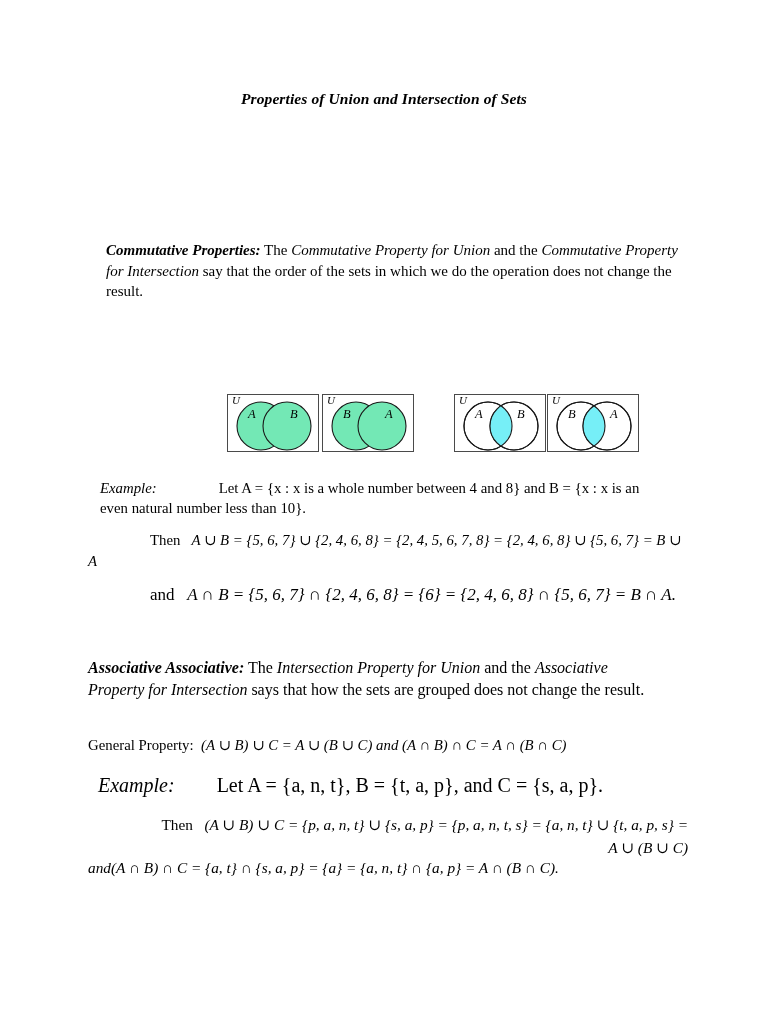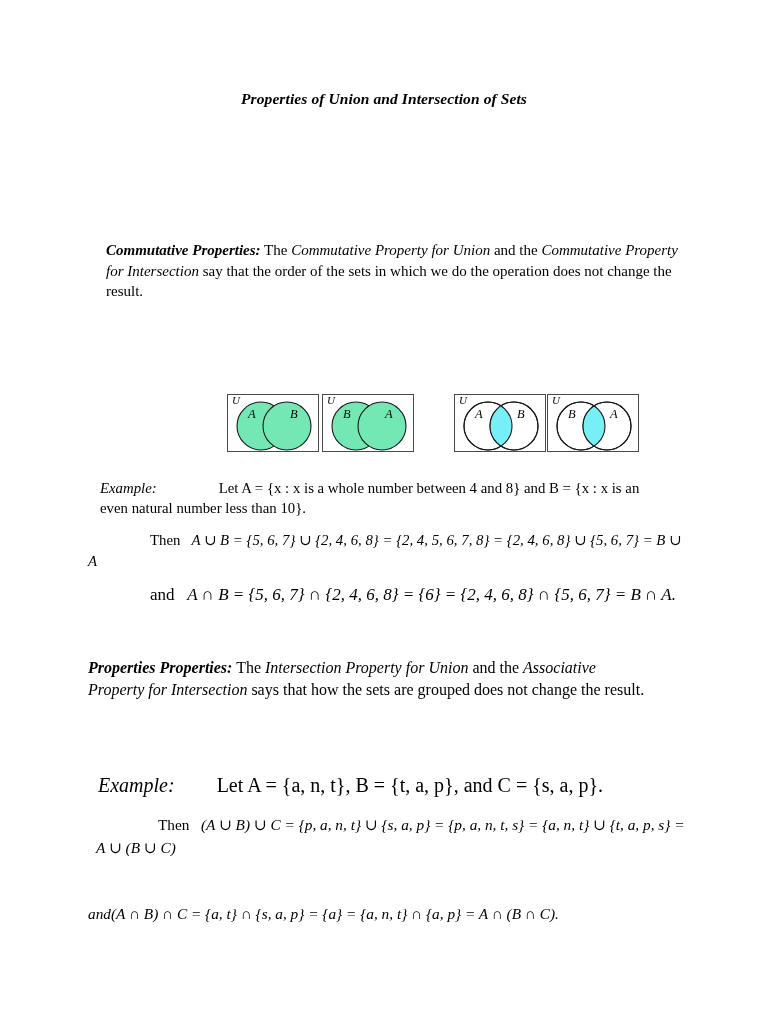--- a/index.html
+++ b/index.html
@@ -96,29 +96,30 @@
     width: 600px;
     font-size: 14.8px;
   }
   .example2 {
     left: 98px;
     top: 775px;
     width: 560px;
     font-size: 20px;
   }
   .then2 {
-    left: 96px;
+    left: 88px;
     top: 813px;
     width: 600px;
     font-size: 15.3px;
     line-height: 23px;
+    text-align: right;
   }
   .and2 {
     left: 88px;
-    top: 904px;
+    top: 858px;
     width: 600px;
     font-size: 15.3px;
   }
 
   .indent-then { display: inline-block; width: 62px; }
   .indent-and  { display: inline-block; width: 42px; }
   .gap-and     { display: inline-block; width: 74px; }
   .gap-and2    { display: inline-block; width: 72px; }
 
   b.lead { font-weight: bold; font-style: italic; }
@@ -238,22 +239,23 @@
     </div>
 
   </div>
 
   <div class="block example1"><i class="em">Example:</i><span class="indent-then"></span><span>Let A = {x : x is a whole number between 4 and 8} and B = {x : x is an even natural number less than 10}.</span></div>
 
   <div class="block then1"><span class="indent-then"></span><span>Then</span><span>&nbsp;&nbsp;&nbsp;</span><i class="var">A ∪ B = {5, 6, 7} ∪ {2, 4, 6, 8} = {2, 4, 5, 6, 7, 8} = {2, 4, 6, 8} ∪ {5, 6, 7} = B ∪ A</i></div>
 
   <div class="block and1"><span class="indent-then"></span><span>and</span><span>&nbsp;&nbsp;&nbsp;</span><i class="var">A ∩ B = {5, 6, 7} ∩ {2, 4, 6, 8} = {6} = {2, 4, 6, 8} ∩ {5, 6, 7} = B ∩ A.</i></div>
 
-  <div class="block associative-para"><b class="lead">Properties Properties:</b><span> The </span><i class="em">Intersection Property for Union</i><span> and the </span><i class="em">Associative Property for Intersection</i><span> says that how the sets are grouped does not change the result.</span></div>
-
+  <div class="block associative-para"><b class="lead">Associative Associative:</b><span> The </span><i class="em">Intersection Property for Union</i><span> and the </span><i class="em">Associative Property for Intersection</i><span> says that how the sets are grouped does not change the result.</span></div>
+
+  <div class="block general-prop2"><span>General Property:</span><span>&nbsp;&nbsp;</span><i class="var">(A ∪ B) ∪ C = A ∪ (B ∪ C) and (A ∩ B) ∩ C = A ∩ (B ∩ C)</i></div>
 
   <div class="block example2"><i class="em">Example:</i><span class="indent-and"></span><span>Let A = {a, n, t}, B = {t, a, p}, and C = {s, a, p}.</span></div>
 
   <div class="block then2"><span class="indent-then"></span><span>Then</span><span>&nbsp;&nbsp;&nbsp;</span><i class="var">(A ∪ B) ∪ C = {p, a, n, t} ∪ {s, a, p} = {p, a, n, t, s} = {a, n, t} ∪ {t, a, p, s} = A ∪ (B ∪ C)</i></div>
 
   <div class="block and2"><i class="var">and(A ∩ B) ∩ C = {a, t} ∩ {s, a, p} = {a} = {a, n, t} ∩ {a, p} = A ∩ (B ∩ C).</i></div>
 
 </div>
 
 </body></html>

